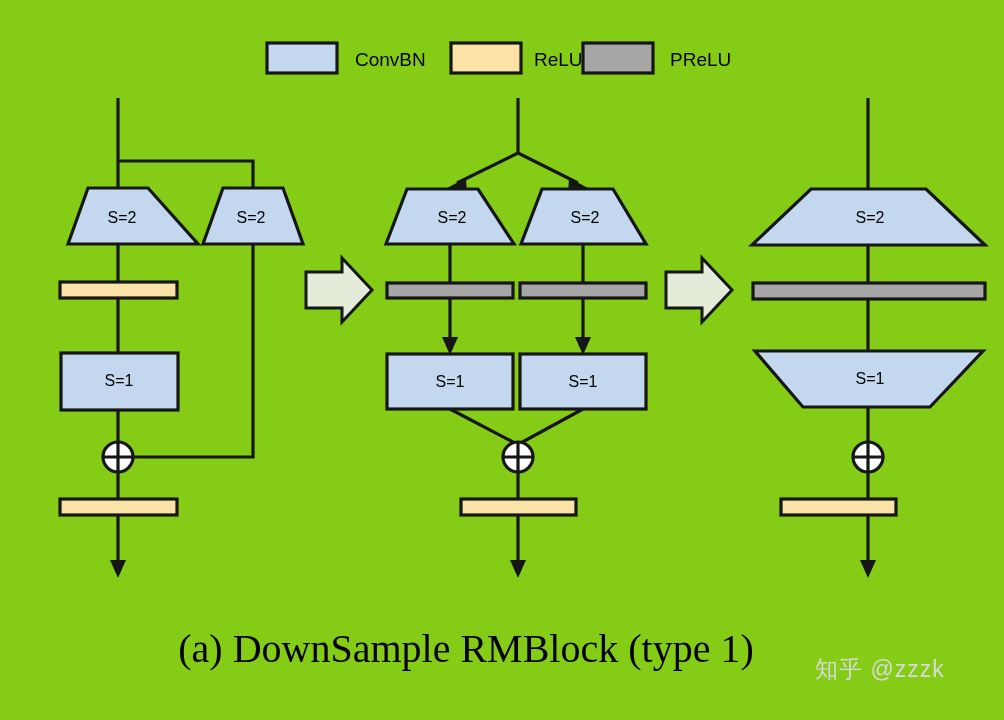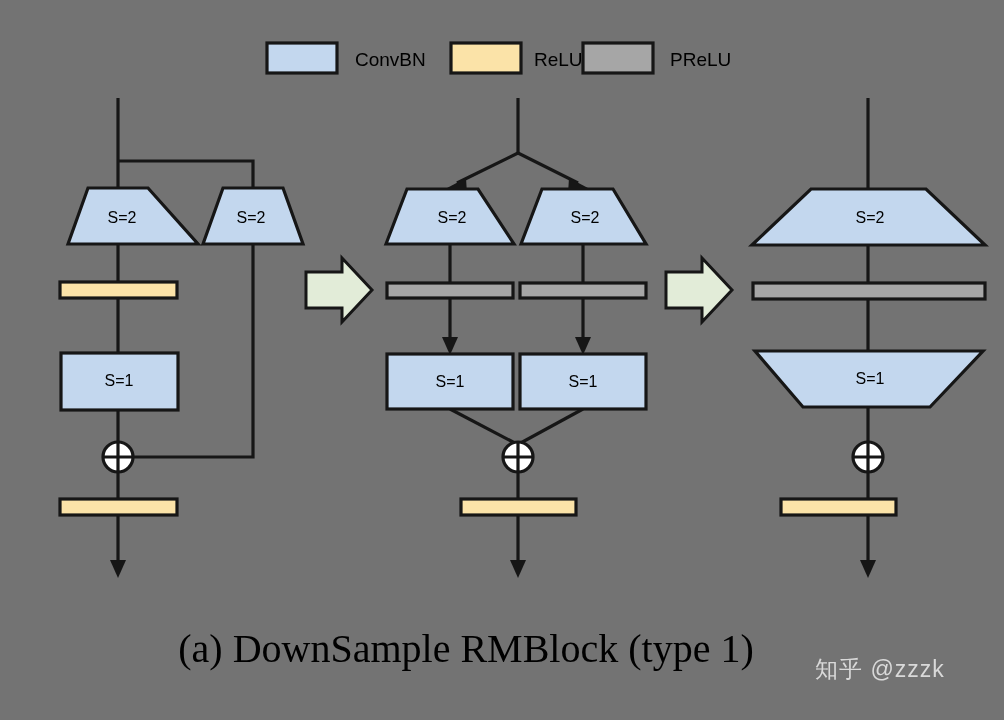--- a/index.html
+++ b/index.html
@@ -4,21 +4,21 @@
 <style>
   html, body {
     margin: 0;
     padding: 0;
     background: #ffffff;
   }
   #page {
     position: relative;
     width: 1004px;
     height: 720px;
-    background: #737373;
+    background: #84cc16;
     overflow: hidden;
     font-family: "Liberation Sans", sans-serif;
   }
   #diagram-svg {
     position: absolute;
     left: 0;
     top: 0;
     width: 1004px;
     height: 720px;
   }

